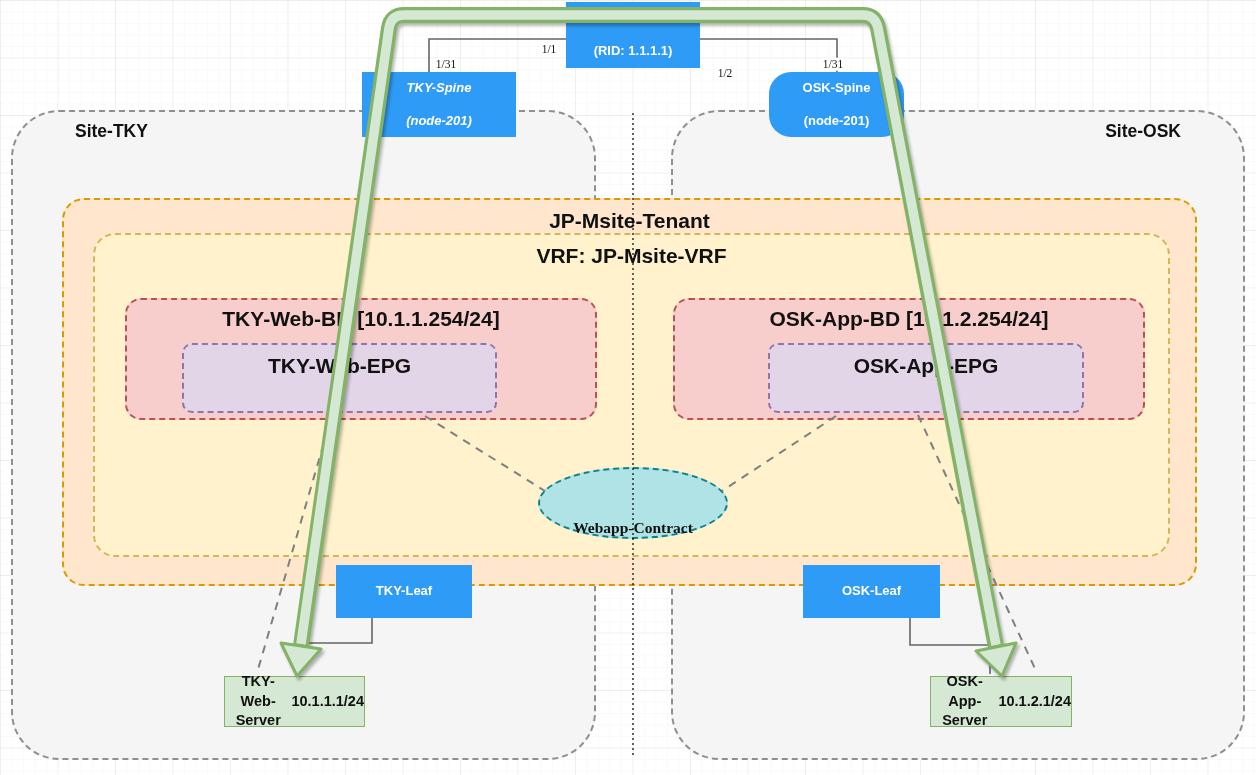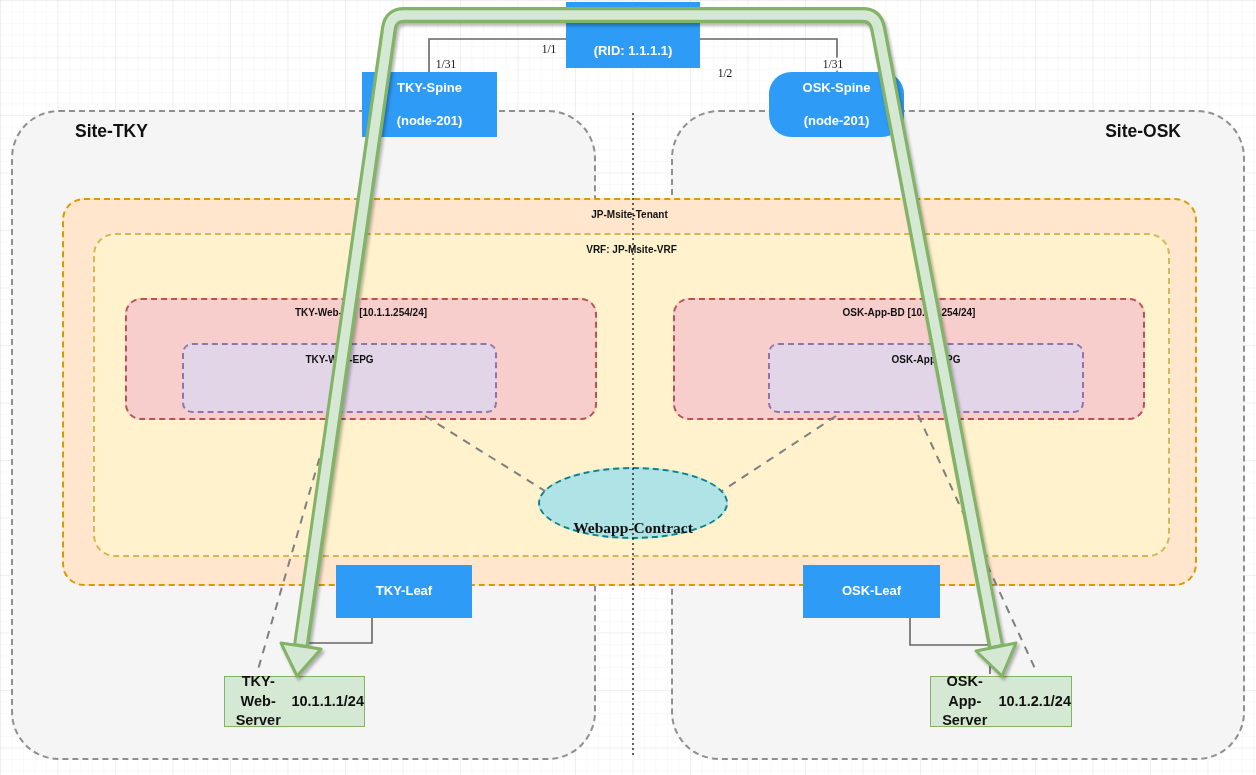--- a/index.html
+++ b/index.html
@@ -43,21 +43,21 @@
     border:2px dashed var(--bd-border,#B85450);
     border-radius:16px;
     text-align:center;
   }
   .epg{
     background:var(--epg-fill,#E1D5E7);
     border:2px dashed var(--epg-border,#9673A6);
     border-radius:10px;
     text-align:center;
   }
-  .container-label{display:block;margin-top:9px;font-size:10px;}
+  .container-label{display:block;margin-top:9px;font-size:21px;}
 
   .ellipse{
     background:var(--contract-fill,#B0E3E6);
     border:2px dashed var(--contract-border,#0E8088);
     border-radius:50%;
     display:flex;align-items:flex-end;justify-content:center;
     font-size:15.5px;
     font-family:Liberation Serif, serif;
   }
 
@@ -127,21 +127,21 @@
 
   <div class="abs ellipse lbl" style="left:538px;top:467px;width:190px;height:72px;">
     <span>Webapp-Contract</span>
   </div>
 
   <div class="abs bluebox" style="left:566px;top:2px;width:134px;height:66px;">
     <span>ISN</span>
     <span>(RID: 1.1.1.1)</span>
   </div>
 
-  <div class="abs bluebox" style="left:362px;top:72px;width:135px;height:65px;">
+  <div class="abs bluebox" style="left:362px;top:72px;width:154px;height:65px;font-style:italic;">
     <span>TKY-Spine</span>
     <span>(node-201)</span>
   </div>
   <div class="abs bluebox" style="left:769px;top:72px;width:135px;height:65px;border-radius:22px;">
     <span>OSK-Spine</span>
     <span>(node-201)</span>
   </div>
 
   <div class="abs bluebox" style="left:336px;top:565px;width:136px;height:53px;">
     <span>TKY-Leaf</span>

